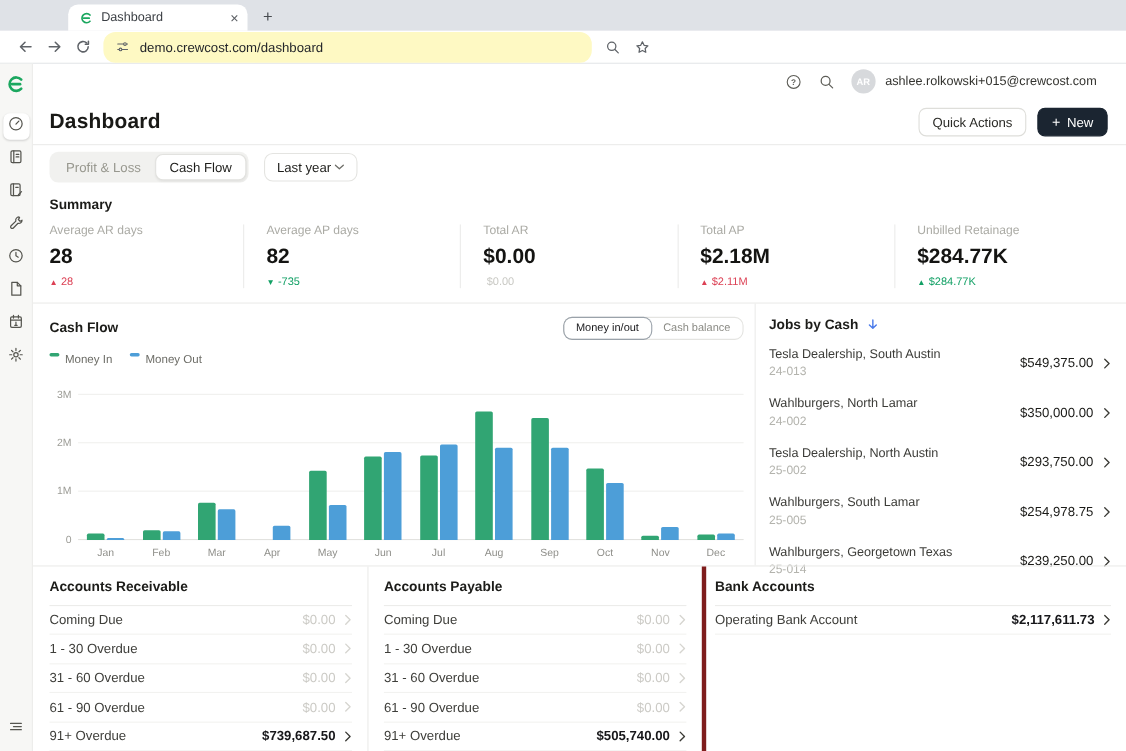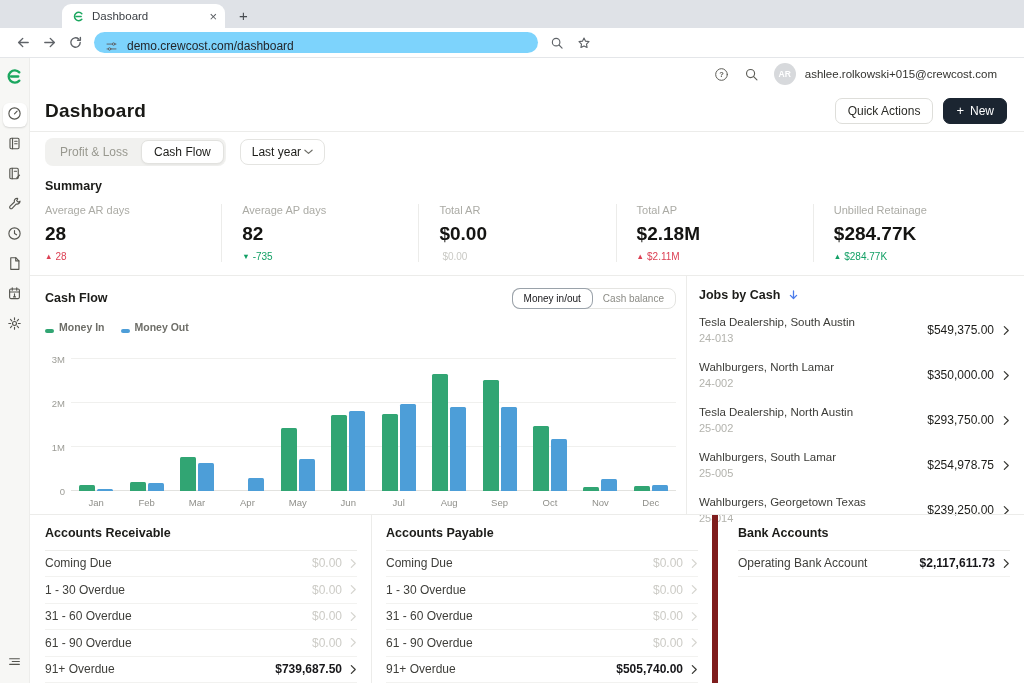--- a/index.html
+++ b/index.html
@@ -11,22 +11,22 @@
   .tabstrip { height:28px; background:#dfe2e7; display:flex; align-items:flex-end; padding-left:62px; }
   .tab { width:163px; height:24px; background:#fff; border-radius:9px 9px 0 0;
     display:flex; align-items:center; gap:7px; padding:0 8px 0 10px; }
   .tab-title { flex:1; font-size:11.5px; color:#3b3f44; }
   .tab-close { font-size:13px; color:#5a5e63; line-height:1; cursor:default; }
   .newtab { margin:0 0 5px 14px; font-size:15px; color:#474b50; line-height:1; }
   .toolbar { height:30px; background:#fff; border-bottom:1px solid #e4e6e9;
     display:flex; align-items:center; padding-left:10px; }
   .nav-ic { width:26px; height:24px; display:flex; align-items:center; justify-content:center; }
   .nav-ic svg { stroke:#5f6368; stroke-width:1.5; width:15px; height:15px; }
-  .urlbar { width:444px; height:21px; margin-left:6px; border-radius:11px; background:#7dd3fc;
-    display:flex; align-items:flex-end; gap:9px; padding:0 11px; }
+  .urlbar { width:444px; height:28px; margin-left:6px; border-radius:11px; background:#fef9c3;
+    display:flex; align-items:center; gap:9px; padding:0 11px; }
   .urlbar svg { stroke:#5f6368; stroke-width:1.2; width:13px; height:13px; }
   .url-text { font-size:12px; color:#24262a; }
   .addr-actions { display:flex; gap:13px; margin-left:12px; }
   .addr-actions svg { stroke:#5f6368; stroke-width:1.3; width:14px; height:14px; }
 
   
   .app { display:flex; height:625px; }
   .sidebar { width:30px; background:#f7f7f5; border-right:1px solid #ededeb;
     display:flex; flex-direction:column; align-items:center; padding-top:9px; flex-shrink:0; }
   .logo { width:19px; height:19px; margin-bottom:17px; }
@@ -78,21 +78,21 @@
 
   
   .mid-row { display:flex; height:238px; }
   .chart-sec { flex:1; padding-top:12px; min-width:0; }
   .cash-header { display:flex; justify-content:space-between; align-items:center; padding-right:10px; }
   .sec-title { font-size:12.5px; font-weight:700; }
   .mtoggle { display:flex; border:1px solid #e4e4e1; border-radius:8px; background:#fff; }
   .mseg { font-size:10px; padding:4px 11px; color:#8b8b85; border:none; background:transparent; border-radius:7px; font-family:inherit; }
   .mseg.active { box-shadow:0 0 0 1px #9aa2aa; color:#17171a; }
   .legend { display:flex; gap:16px; align-items:center; margin:12px 0 2px; font-size:10.5px; color:#6e6e68; }
-  .legend-item { display:flex; align-items:flex-end;font-weight:bold; }
+  .legend-item { display:flex; align-items:flex-start; }
   .sw { width:9px; height:3.5px; border-radius:2px; display:inline-block; margin-right:5px; }
   .plot { position:relative; height:132px; margin:26px 10px 0 26px; }
   .gridline { position:absolute; left:0; right:0; height:1px; background:#f0f0ee; }
   .gridline.base { background:#e2e2df; }
   .ytick { position:absolute; left:-26px; width:20px; text-align:right; font-size:9.5px;
     color:#9c9c96; transform:translateY(-50%); }
   .groups { position:absolute; left:0; right:0; top:0; bottom:0; display:flex;
     align-items:flex-end; justify-content:flex-end; padding:0 6px;gap:12px; }
   .bar-group { width:40px; height:100%; display:flex; align-items:flex-end; justify-content:center;
     gap:2px; position:relative; }
@@ -106,21 +106,21 @@
   .job-row { display:flex; justify-content:space-between; align-items:center; padding:8.5px 0;gap:33px; }
   .job-name { font-size:11.5px; color:#3c3c38; margin-bottom:4px; }
   .job-code { font-size:11px; color:#b3b3ad; }
   .job-amount { font-size:12px; color:#1b1b18; display:flex; align-items:center; gap:9px; }
   .chev { width:7px; height:11px; stroke:#3a3a35; stroke-width:1.4; flex-shrink:0; }
 
   
   .bottom-row { display:flex; flex:1; }
   .acct-panel { flex:1; padding:11px 14px 0 0; min-width:0; }
   .acct-panel.mid { border-left:1px solid #ececea; padding-left:14px; }
-  .acct-panel.bank { flex:none; width:312px; border-left:6px solid #7f1d1d; padding-left:20px; }
+  .acct-panel.bank { flex:none; width:386px; border-left:4px solid #7f1d1d; padding-left:8px; }
   .acct-title { font-size:12.5px; font-weight:700; padding-bottom:10px; border-bottom:1px solid #ececea; }
   .acct-row { display:flex; justify-content:space-between; align-items:center; height:26.5px;
     border-bottom:1px solid #f2f2f0; font-size:12px; }
   .acct-label { color:#3e3e3a; }
   .acct-amount { display:flex; align-items:center; gap:8px; color:#17171a; font-weight:600; }
   .acct-row.muted .acct-amount { color:#cccbc6; font-weight:400; }
   .acct-row.muted .chev { stroke:#d6d5d0; }
 </style>
 </head>
 <body>

